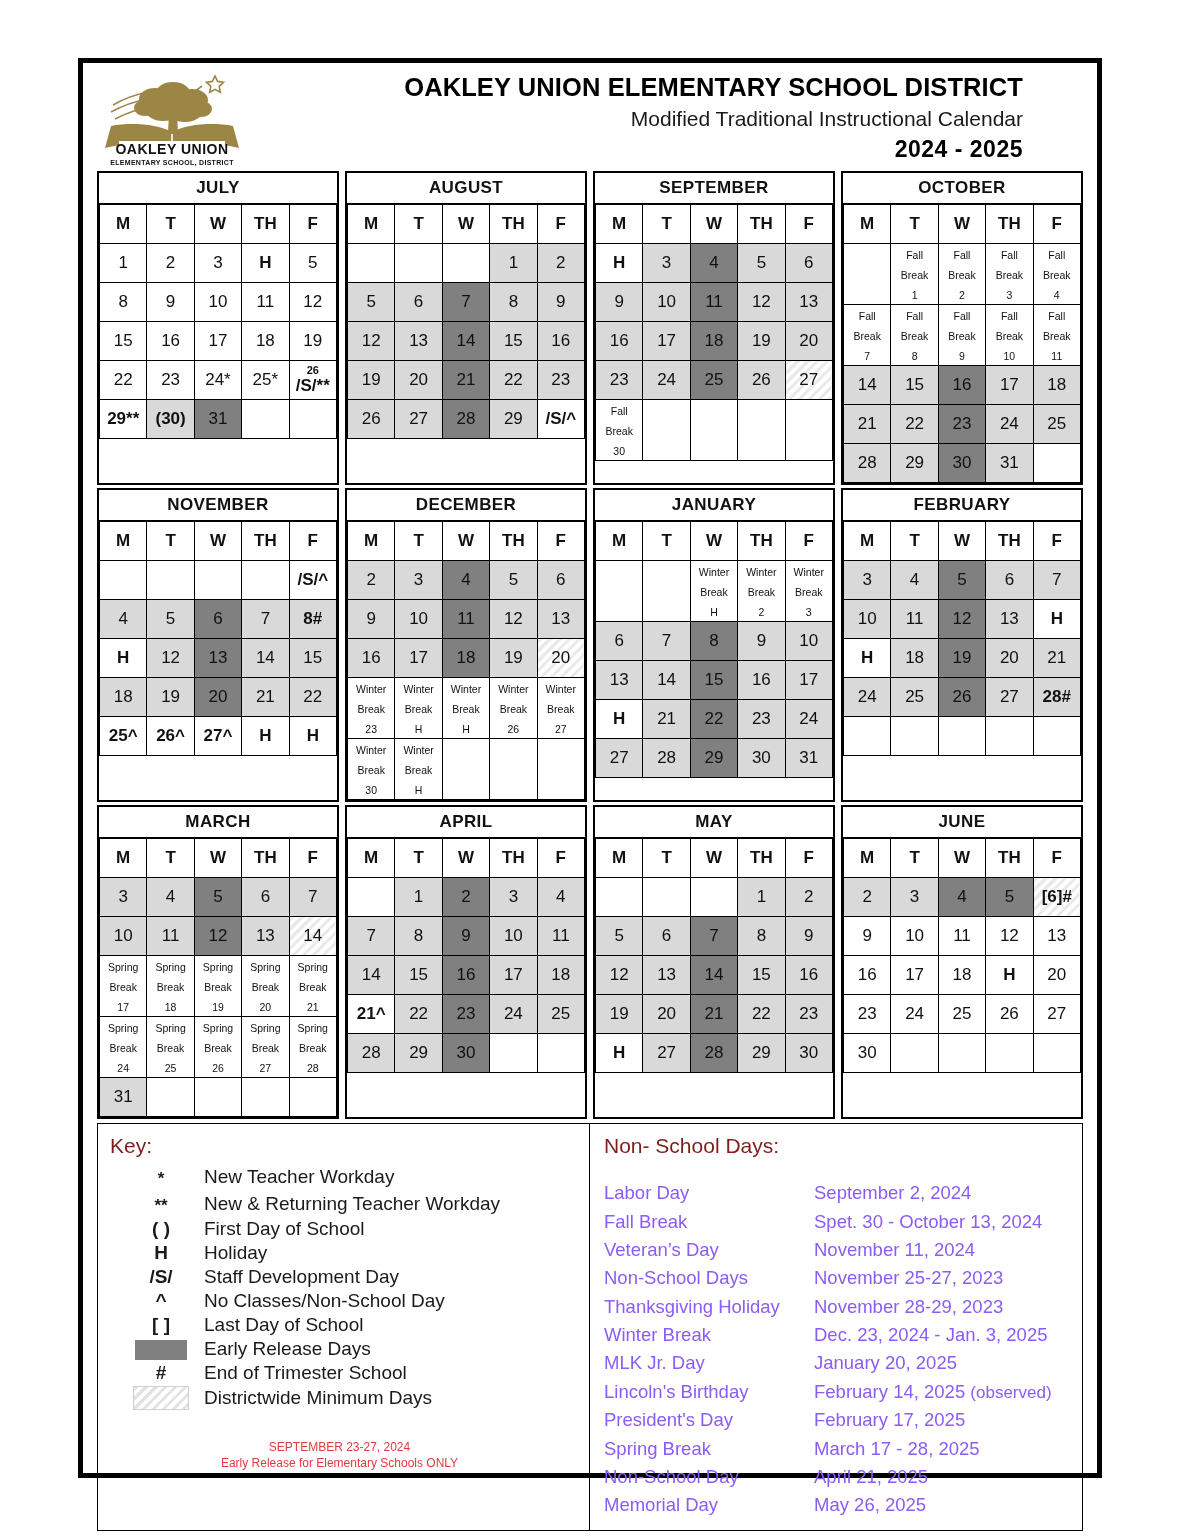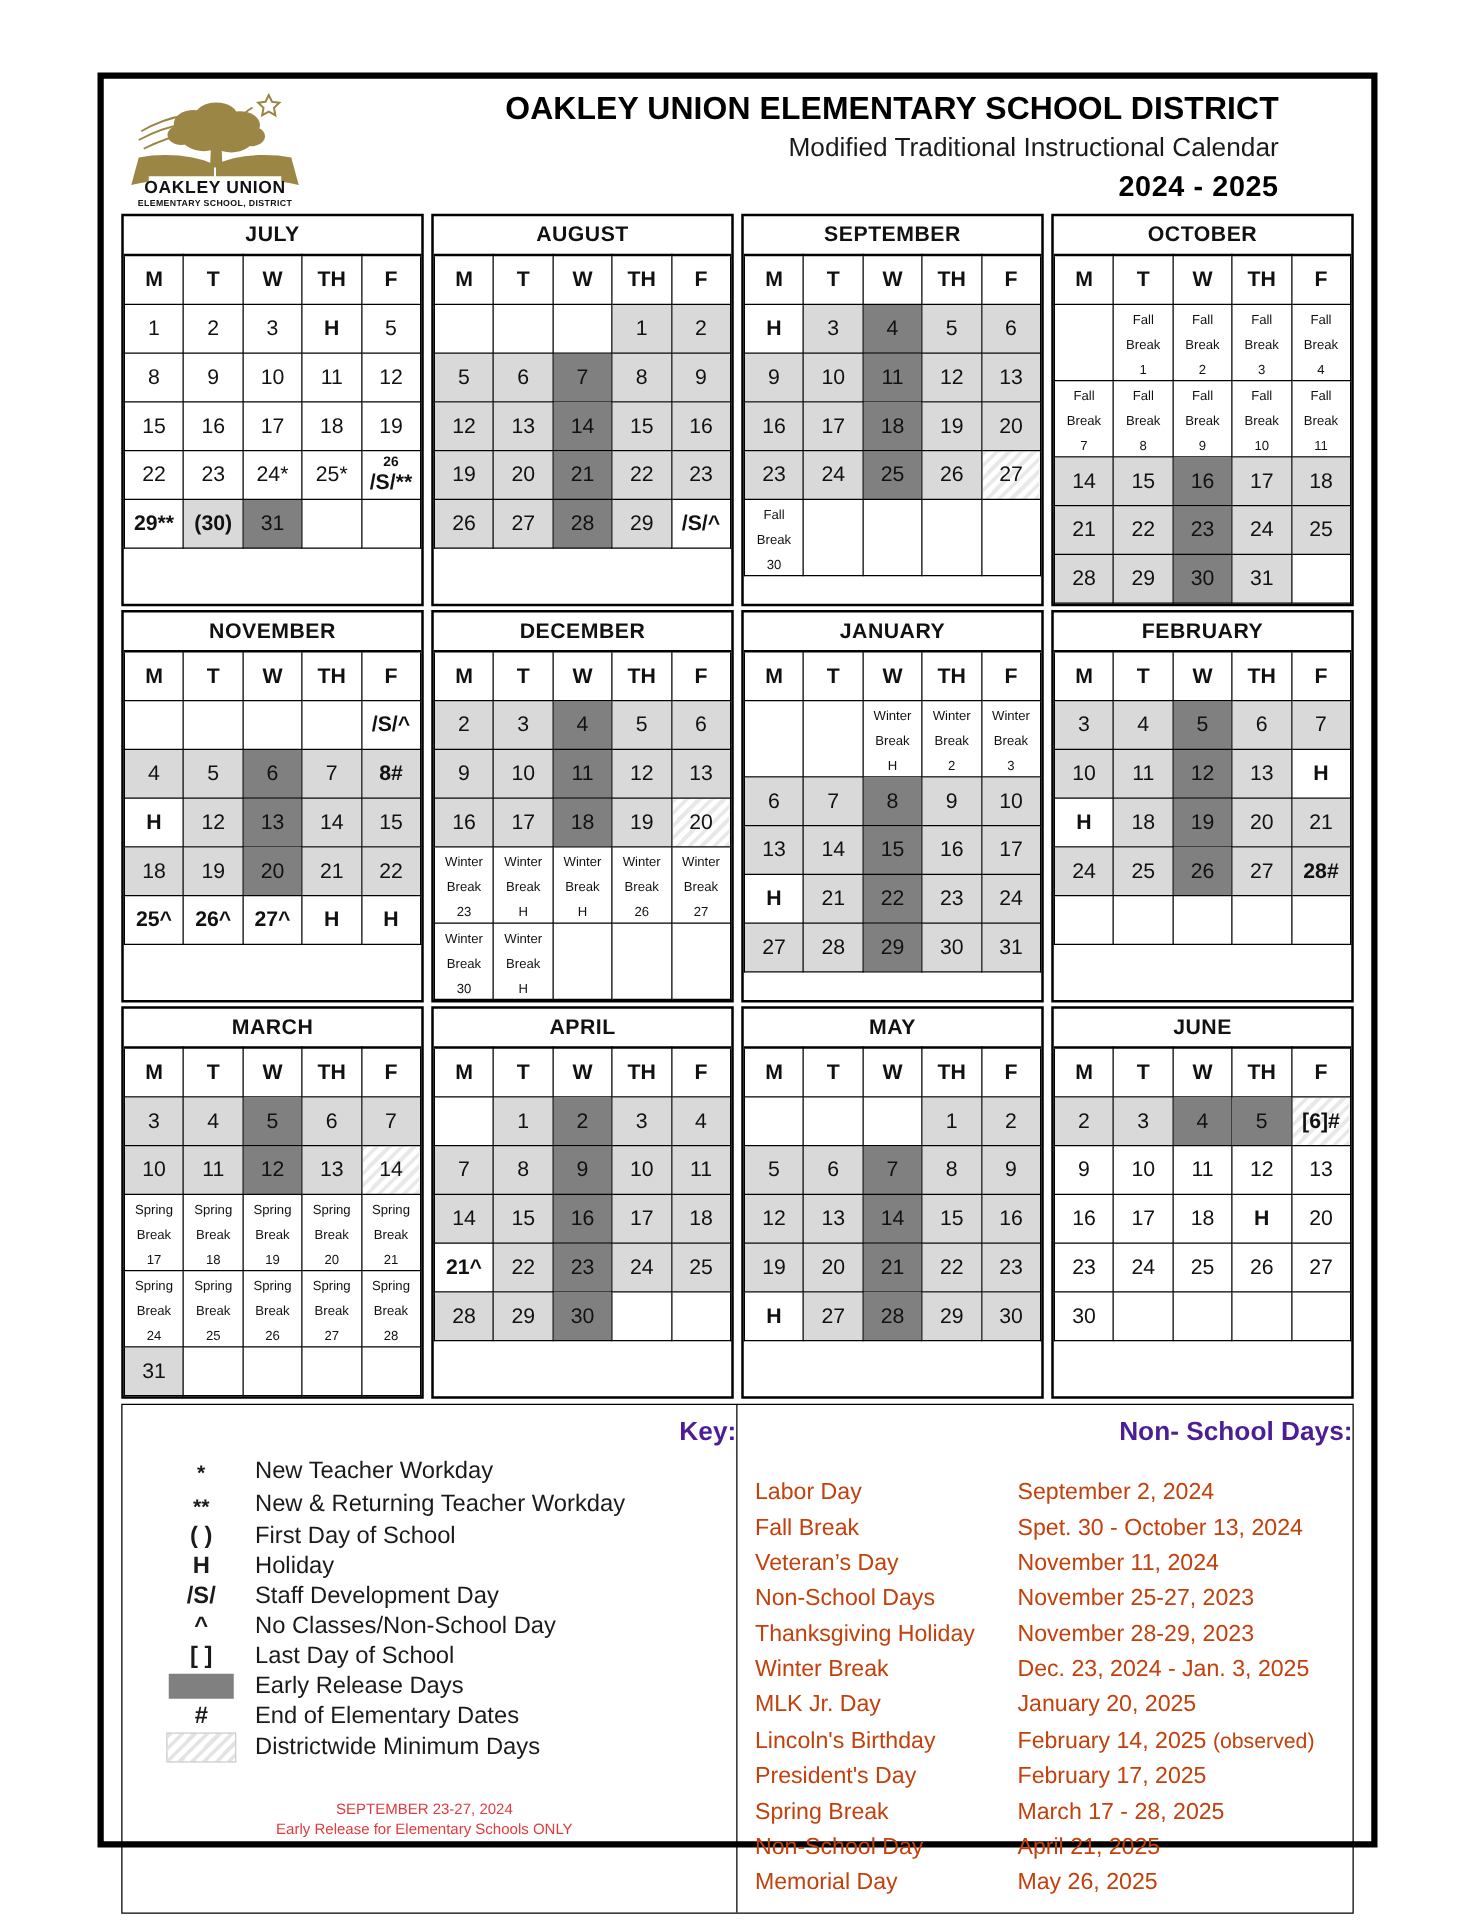--- a/index.html
+++ b/index.html
@@ -86,41 +86,41 @@
   }
   .key-pane{
     width:50%;box-sizing:border-box;
     border-right:1.5px solid #000;
     padding:10px 0 0 12px;
   }
   .ns-pane{
     width:50%;box-sizing:border-box;
     padding:10px 0 0 14px;
   }
-  .pane-h{font-size:21px;font-weight:bold;color:#4c1d95;margin-bottom:5px;text-align:right;}
+  .pane-h{font-size:21px;font-weight:normal;color:#7f1d1d;margin-bottom:5px;}
   .ns-pane .pane-h{margin-bottom:21px;}
   table.keytab{border-collapse:collapse;margin-left:8px;}
   table.keytab td{padding:1px 0;vertical-align:middle;font-size:19px;color:#1a1a1a;}
   td.ksym{width:86px;text-align:center;font-weight:bold;font-size:19px;}
   td.ksym.star{font-size:17px;vertical-align:top;padding-top:6px;}
   td.klabel{padding-left:14px;white-space:nowrap;}
   .swatch-er{display:inline-block;width:52px;height:20px;background:#808080;vertical-align:middle;}
   .swatch-min{display:inline-block;width:54px;height:22px;
     background:#e3e3e3;
     background-image:repeating-linear-gradient(135deg,
       rgba(255,255,255,0) 0px, rgba(255,255,255,0) 3px,
       #ffffff 3px, #ffffff 7px);
     border:1px solid #cfcfcf;
     vertical-align:middle;}
   .note{
     text-align:center;color:#e03a3e;margin-top:28px;
     font-size:12px;line-height:1.35;padding-right:20px;
   }
   table.nstab{border-collapse:collapse;}
-  table.nstab td{font-size:18.5px;color:#c2410c;padding:3.2px 0;vertical-align:baseline;margin-top:40px;}
+  table.nstab td{font-size:18.5px;color:#8b5cf6;padding:3.2px 0;vertical-align:baseline;margin-top:40px;}
   td.nsname{width:210px;white-space:nowrap;}
   td.nsdate{white-space:nowrap;}
   .obs{font-size:17px;}
 </style>
 </head>
 <body>
 
 <div class="page">
 
   <div class="header">
@@ -812,21 +812,21 @@
             <tr>
               <td class="ksym">[ ]</td>
               <td class="klabel">Last Day of School</td>
             </tr>
             <tr>
               <td class="ksym"><span class="swatch-er"></span></td>
               <td class="klabel">Early Release Days</td>
             </tr>
             <tr>
               <td class="ksym">#</td>
-              <td class="klabel">End of Elementary Dates</td>
+              <td class="klabel">End of Trimester School</td>
             </tr>
             <tr>
               <td class="ksym"><span class="swatch-min"></span></td>
               <td class="klabel">Districtwide Minimum Days</td>
             </tr>
           </tbody>
         </table>
       <div class="note">
         <div>SEPTEMBER 23-27, 2024</div>
         <div>Early Release for Elementary Schools ONLY</div>

